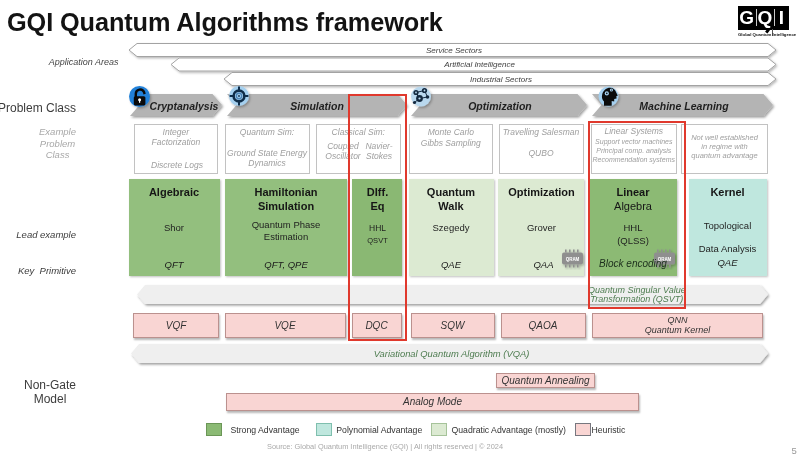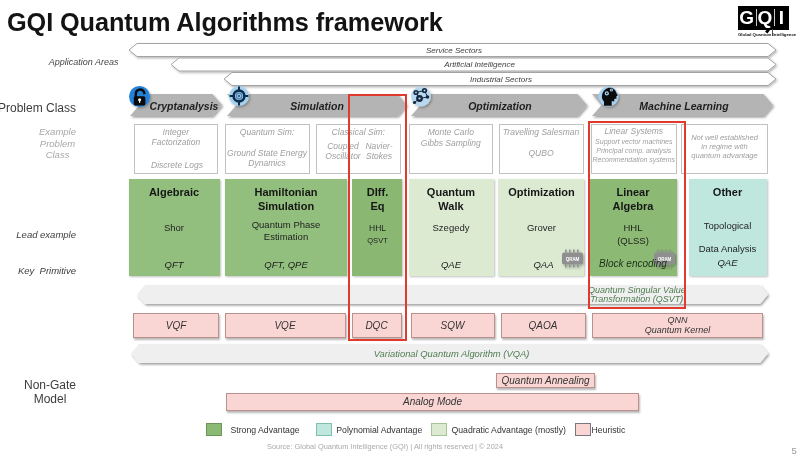--- a/index.html
+++ b/index.html
@@ -207,26 +207,26 @@
 <div class="ctr" style="left:451px;top:192px;font-size:11px;font-weight:bold;color:#161616">Quantum</div>
 <div class="ctr" style="left:451px;top:205.5px;font-size:11px;font-weight:bold;color:#161616">Walk</div>
 <div class="ctr" style="left:451px;top:227.5px;font-size:9.5px;color:#1f1f1f">Szegedy</div>
 <div class="ctr it" style="left:451px;top:264.5px;font-size:9.5px;color:#1a1a1a">QAE</div>
 
 <div class="ctr" style="left:541.5px;top:192px;font-size:11px;font-weight:bold;color:#161616">Optimization</div>
 <div class="ctr" style="left:541.5px;top:227.5px;font-size:9.5px;color:#1f1f1f">Grover</div>
 <div class="ctr it" style="left:543.5px;top:264.5px;font-size:9.5px;color:#1a1a1a">QAA</div>
 
 <div class="ctr" style="left:633px;top:192px;font-size:11px;font-weight:bold;color:#161616">Linear</div>
-<div class="ctr" style="left:633px;top:205.5px;font-size:11px;font-weight:bold;color:#161616">Algebra</div>
+<div class="ctr" style="left:633px;top:205.5px;font-size:11px;font-weight:normal;color:#161616">Algebra</div>
 <div class="ctr" style="left:633px;top:227.5px;font-size:9.5px;color:#1f1f1f">HHL</div>
 <div class="ctr" style="left:633px;top:240.5px;font-size:9.5px;color:#1f1f1f">(QLSS)</div>
 <div class="ctr it" style="left:633px;top:264px;font-size:10px;color:#1c2e1c">Block encoding</div>
 
-<div class="ctr" style="left:727.5px;top:192px;font-size:11px;font-weight:bold;color:#161616">Other</div>
+<div class="ctr" style="left:727.5px;top:192px;font-size:11px;font-weight:bold;color:#161616">Kernel</div>
 <div class="ctr" style="left:727.5px;top:226px;font-size:9.5px;color:#1f1f1f">Topological</div>
 <div class="ctr" style="left:727.5px;top:249px;font-size:9.5px;color:#1f1f1f">Data Analysis</div>
 <div class="ctr it" style="left:727.5px;top:263px;font-size:9.5px;color:#1a1a1a">QAE</div>
 
 <div class="ctr it" style="left:636.9px;top:290px;font-size:9px;color:#4f7d51">Quantum Singular Value</div>
 <div class="ctr it" style="left:636.8px;top:298.8px;font-size:9px;color:#4f7d51">Transformation (QSVT)</div>
 <div class="ctr it" style="left:451.5px;top:353.6px;font-size:9.4px;color:#4f7d51">Variational Quantum Algorithm (VQA)</div>
 
 <div class="pinkbox" style="left:133px;top:313.3px;width:86px;height:24.7px"></div>
 <div class="pinkbox" style="left:224.5px;top:313.3px;width:121px;height:24.7px"></div>

